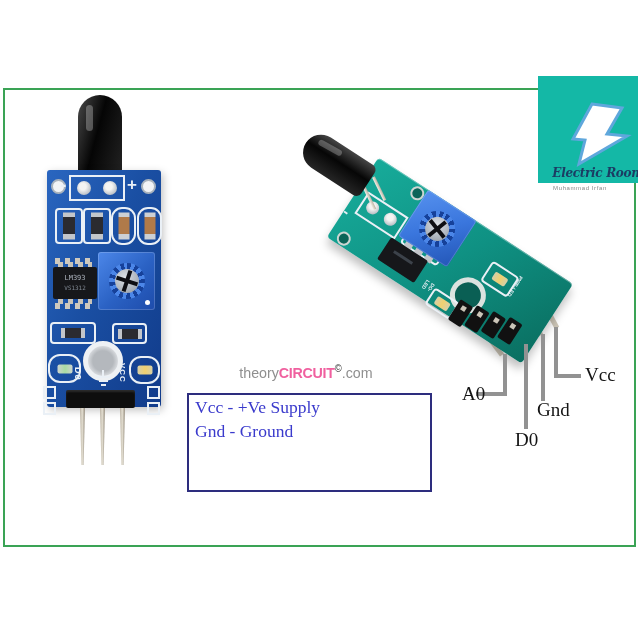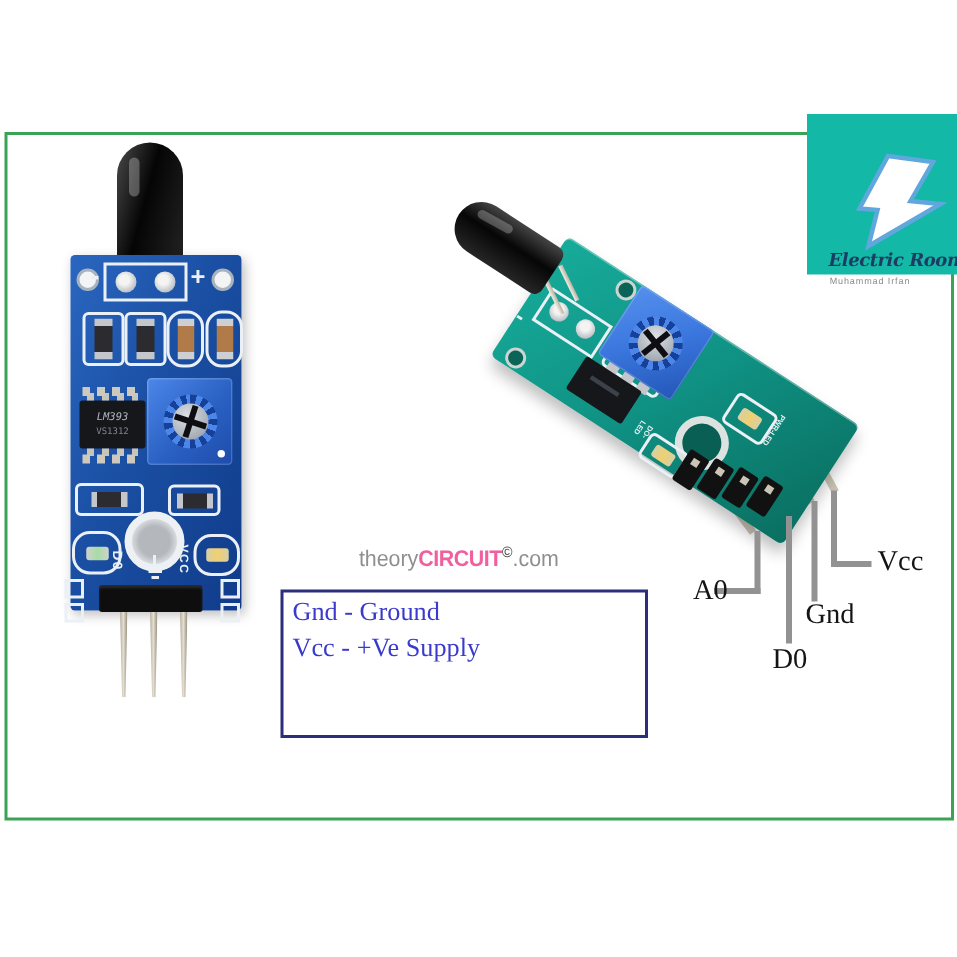--- a/index.html
+++ b/index.html
@@ -48,21 +48,21 @@
        background:linear-gradient(180deg,#c3c6ca 0 5px,#2b2b30 5px 22px,#c3c6ca 22px);}
   .cap{position:absolute;left:50%;top:50%;transform:translate(-50%,-50%);width:11px;height:27px;
        background:linear-gradient(180deg,#ccd0d4 0 5px,#b07a49 5px 22px,#ccd0d4 22px);}
   .ic{position:absolute;background:#16171a;border-radius:2px;}
   #l-ic{left:6px;top:97px;width:44px;height:32px;}
   .icpins{position:absolute;left:5px;width:34px;height:5px;
        background:repeating-linear-gradient(90deg,#c9c4b8 0 5px,transparent 5px 10px);}
   .icpins.top{top:-5px;} .icpins.bot{bottom:-5px;}
   .ictxt{position:absolute;left:0;width:100%;text-align:center;color:#aeb5bf;
        font-family:"DejaVu Sans Mono",monospace;}
-  #l-ic-t1{top:7px;font-size:7px;font-style:italic;} #l-ic-t2{top:17px;font-size:6px;color:#7f8791;}
+  #l-ic-t1{top:7px;font-size:7px;} #l-ic-t2{top:17px;font-size:6px;color:#7f8791;}
   
   .pot{position:absolute;border-radius:3px;
        background:linear-gradient(135deg,#4c87e9,#2a61c3 55%,#1e4cab);
        box-shadow:inset 0 0 0 1px rgba(255,255,255,.18);}
   #l-pot{left:51px;top:82px;width:57px;height:58px;}
   .pot-teeth{position:absolute;left:50%;top:50%;width:36px;height:36px;margin:-18px 0 0 -18px;
        border-radius:50%;background:repeating-conic-gradient(#16419a 0 14deg,#4b86e8 14deg 28deg);}
   .pot-disc{position:absolute;left:50%;top:50%;width:24px;height:24px;margin:-12px 0 0 -12px;
        border-radius:50%;background:radial-gradient(circle at 40% 35%,#dde1e6,#a6adb6 70%,#868d96);}
   .pot-cross{position:absolute;left:50%;top:50%;width:24px;height:24px;margin:-12px 0 0 -12px;
@@ -259,22 +259,22 @@
     <div id="l-pin1" class="pin"></div>
     <div id="l-pin2" class="pin"></div>
     <div id="l-pin3" class="pin"></div>
   </div>
 
   <div id="watermark">
     <span id="wm-prefix">theory</span><span id="wm-brand">CIRCUIT</span><span id="wm-cr">©</span><span id="wm-suffix">.com</span>
   </div>
 
   <div id="legend">
+    <div>Vcc - +Ve Supply</div>
     <div>Gnd - Ground</div>
-    <div>Vcc - +Ve Supply</div>
   </div>
 
   <svg id="pins-svg" width="638" height="638">
     <line x1="474" y1="318" x2="502" y2="355" stroke="#ccc5b6" stroke-width="5"></line>
     <line x1="496" y1="308" x2="524" y2="345" stroke="#ccc5b6" stroke-width="5"></line>
     <line x1="516" y1="299" x2="541" y2="335" stroke="#ccc5b6" stroke-width="5"></line>
     <line x1="536" y1="289" x2="557" y2="328" stroke="#ccc5b6" stroke-width="5"></line>
   </svg>
 
   <div id="r-board">

